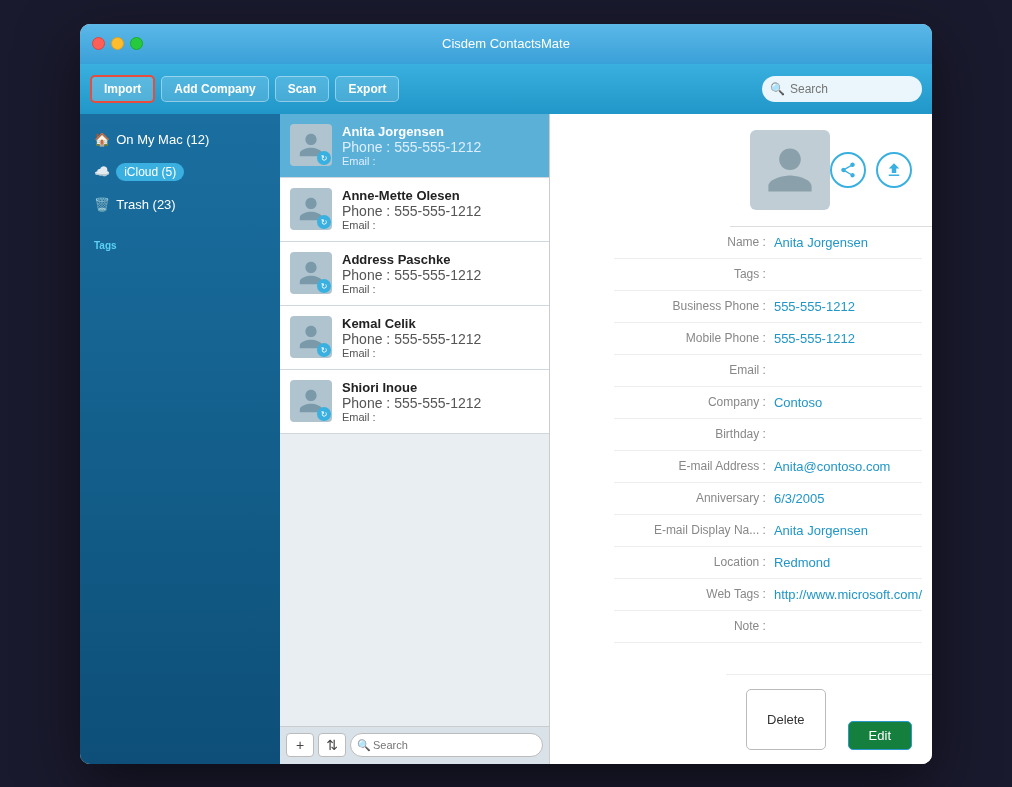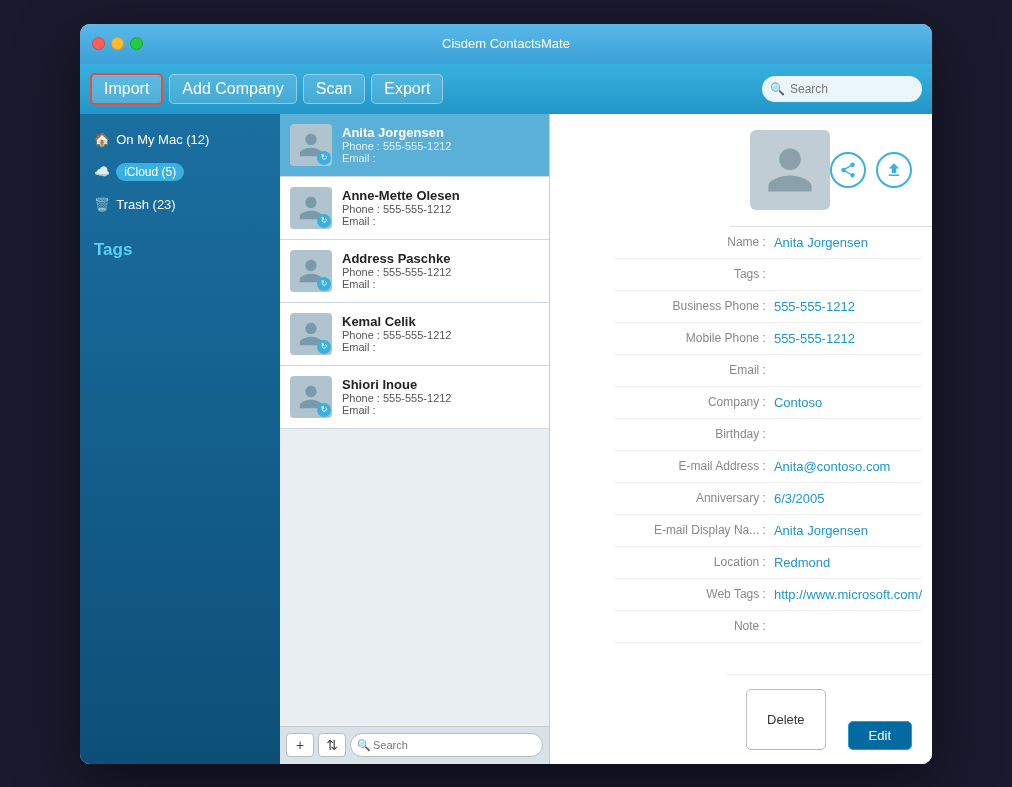--- a/index.html
+++ b/index.html
@@ -57,23 +57,24 @@
       display: flex;
       align-items: center;
       padding: 0 10px;
       gap: 6px;
     }
     .toolbar-btn {
       background: rgba(255,255,255,0.15);
       border: 1px solid rgba(255,255,255,0.4);
       border-radius: 5px;
       color: white;
-      font-size: 16px;
+      font-size: 12px;
       padding: 5px 12px;
       cursor: pointer;
+      font-weight: bold;
     }
     .toolbar-btn.active-highlight {
       border: 2px solid #e74c3c;
       background: rgba(255,255,255,0.2);
     }
     .toolbar-spacer { flex: 1; }
     .search-box {
       background: rgba(255,255,255,0.9);
       border: none;
       border-radius: 14px;
@@ -125,21 +126,21 @@
       border-radius: 10px;
       padding: 2px 8px;
       font-size: 12px;
     }
     .sidebar-item.icloud-item .icon-badge {
       background: #3ab0e0;
     }
     .tags-section {
       padding: 10px 14px;
       color: #5ad0f5;
-      font-size: 17px;
+      font-size: 10px;
       font-weight: bold;
       margin-top: 10px;
     }
     
     .contact-list {
       width: 270px;
       background: #e8eef2;
       display: flex;
       flex-direction: column;
       border-right: 1px solid #ccc;
@@ -192,21 +193,21 @@
       color: white;
     }
     .contact-info { flex: 1; }
     .contact-name {
       font-size: 13px;
       font-weight: 600;
       color: #222;
     }
     .contact-item.selected .contact-name { color: white; }
     .contact-phone {
-      font-size: 11px;
+      font-size: 14px;
       color: #555;
     }
     .contact-item.selected .contact-phone { color: #ddeeff; }
     .contact-email {
       font-size: 11px;
       color: #555;
     }
     .contact-item.selected .contact-email { color: #ddeeff; }
     
     .list-toolbar {
@@ -339,21 +340,21 @@
       border-radius: 5px;
       font-size: 13px;
       cursor: pointer;
     }
     .footer-btn.delete {
       background: white;
       border: 1px solid #bbb;
       color: #333;
     }
     .footer-btn.edit {
-      background: #0369a1;
+      background: #15803d;
       border: 1px solid #2a9acc;
       color: white;
       margin-top: 32px;
     }
   </style>
 </head>
 <body>
 
 <div class="window">
 

